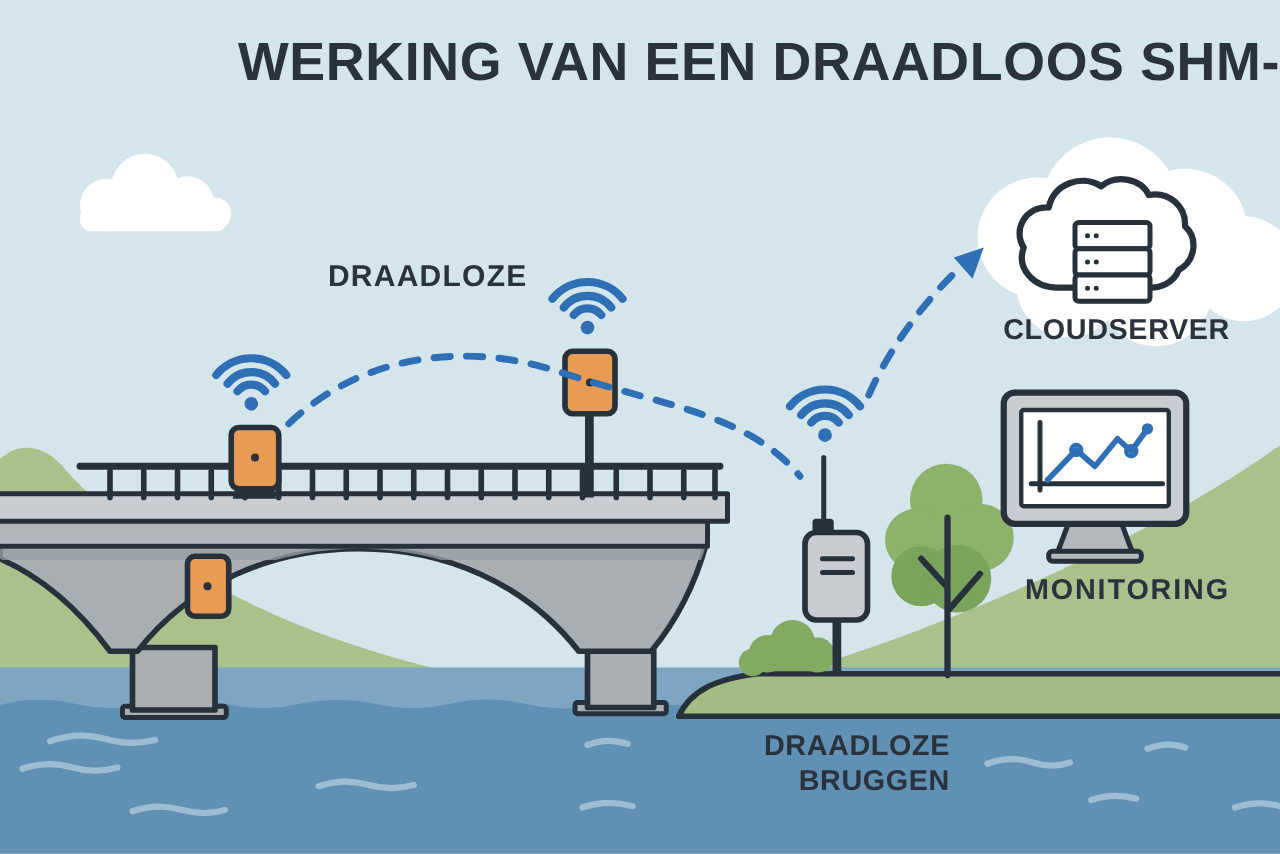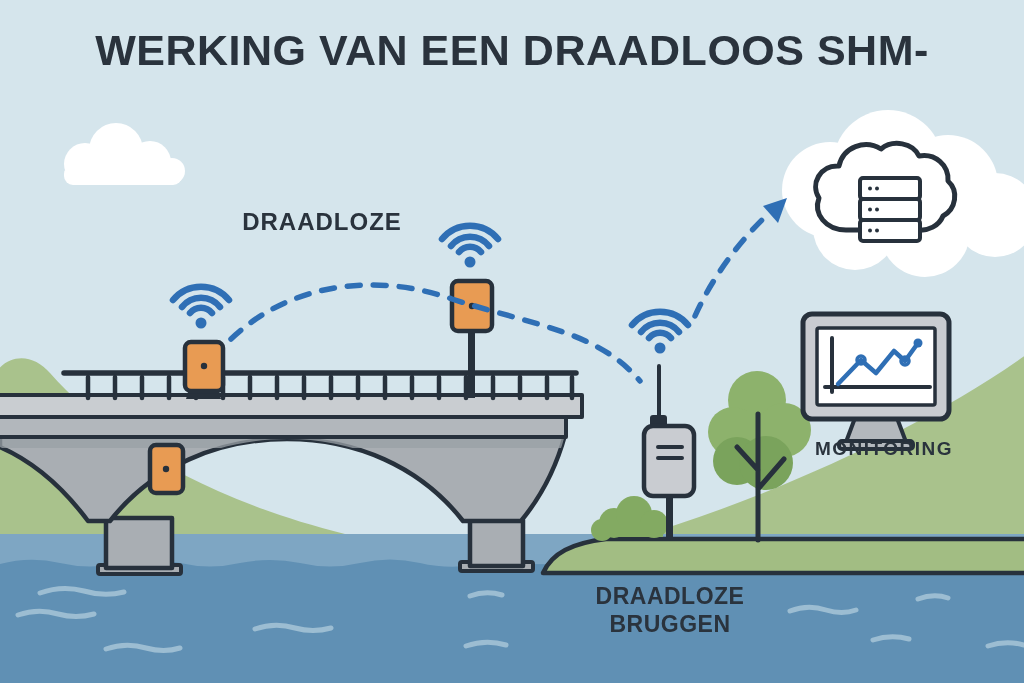--- a/index.html
+++ b/index.html
@@ -4,28 +4,28 @@
 <style>
   html,body{margin:0;padding:0;background:#888;}
   #stage{
     position:relative;width:1024px;height:683px;overflow:hidden;
     font-family:"Liberation Sans",sans-serif;
     background:var(--sky,#d5e5ec);
   }
   #scene{position:absolute;left:0;top:0;}
   .lbl{
     position:absolute;font-weight:bold;color:var(--text,#2a333d);
-    text-align:center;
+    text-align:right;
   }
   #title{
     left:0;right:0;top:28px;font-size:43px;line-height:1.06;letter-spacing:.5px;
   }
   #lbl-sensornode{left:222px;top:208px;width:200px;font-size:24px;line-height:1.13;letter-spacing:1px;}
   #lbl-cloudserver{left:784px;top:250px;width:200px;font-size:23px;letter-spacing:.5px;}
-  #lbl-monitoring{left:784px;top:438px;width:200px;font-size:19px;letter-spacing:1.5px;}
+  #lbl-monitoring{left:784px;top:458px;width:200px;font-size:23px;letter-spacing:1.5px;}
   #lbl-gateway{left:580px;top:583px;width:180px;font-size:23px;line-height:1.2;letter-spacing:.5px;}
 
   
   .o{stroke:var(--ink,#27313c);stroke-linejoin:round;stroke-linecap:round;}
   .w45{stroke-width:4.5}.w4{stroke-width:4}.w5{stroke-width:5}.w55{stroke-width:5.5}.w35{stroke-width:3.5}
   .nf{fill:none}
   .f-white{fill:#ffffff}
   .f-hill{fill:var(--hill,#a9c28c)}
   .f-bank{fill:var(--bank,#a2bd83)}
   .f-bush{fill:var(--bush,#83aa62)}
@@ -205,20 +205,21 @@
   </svg>
 
   <div id="title" class="lbl">
     <div>WERKING VAN EEN DRAADLOOS SHM-</div>
   </div>
 
   <div id="lbl-sensornode" class="lbl">
     <div>DRAADLOZE</div>
   </div>
 
+  <div id="lbl-cloudserver" class="lbl">CLOUDSERVER</div>
 
   <div id="lbl-monitoring" class="lbl">MONITORING</div>
 
   <div id="lbl-gateway" class="lbl">
     <div>DRAADLOZE</div>
     <div>BRUGGEN</div>
   </div>
 
 </div>
 

